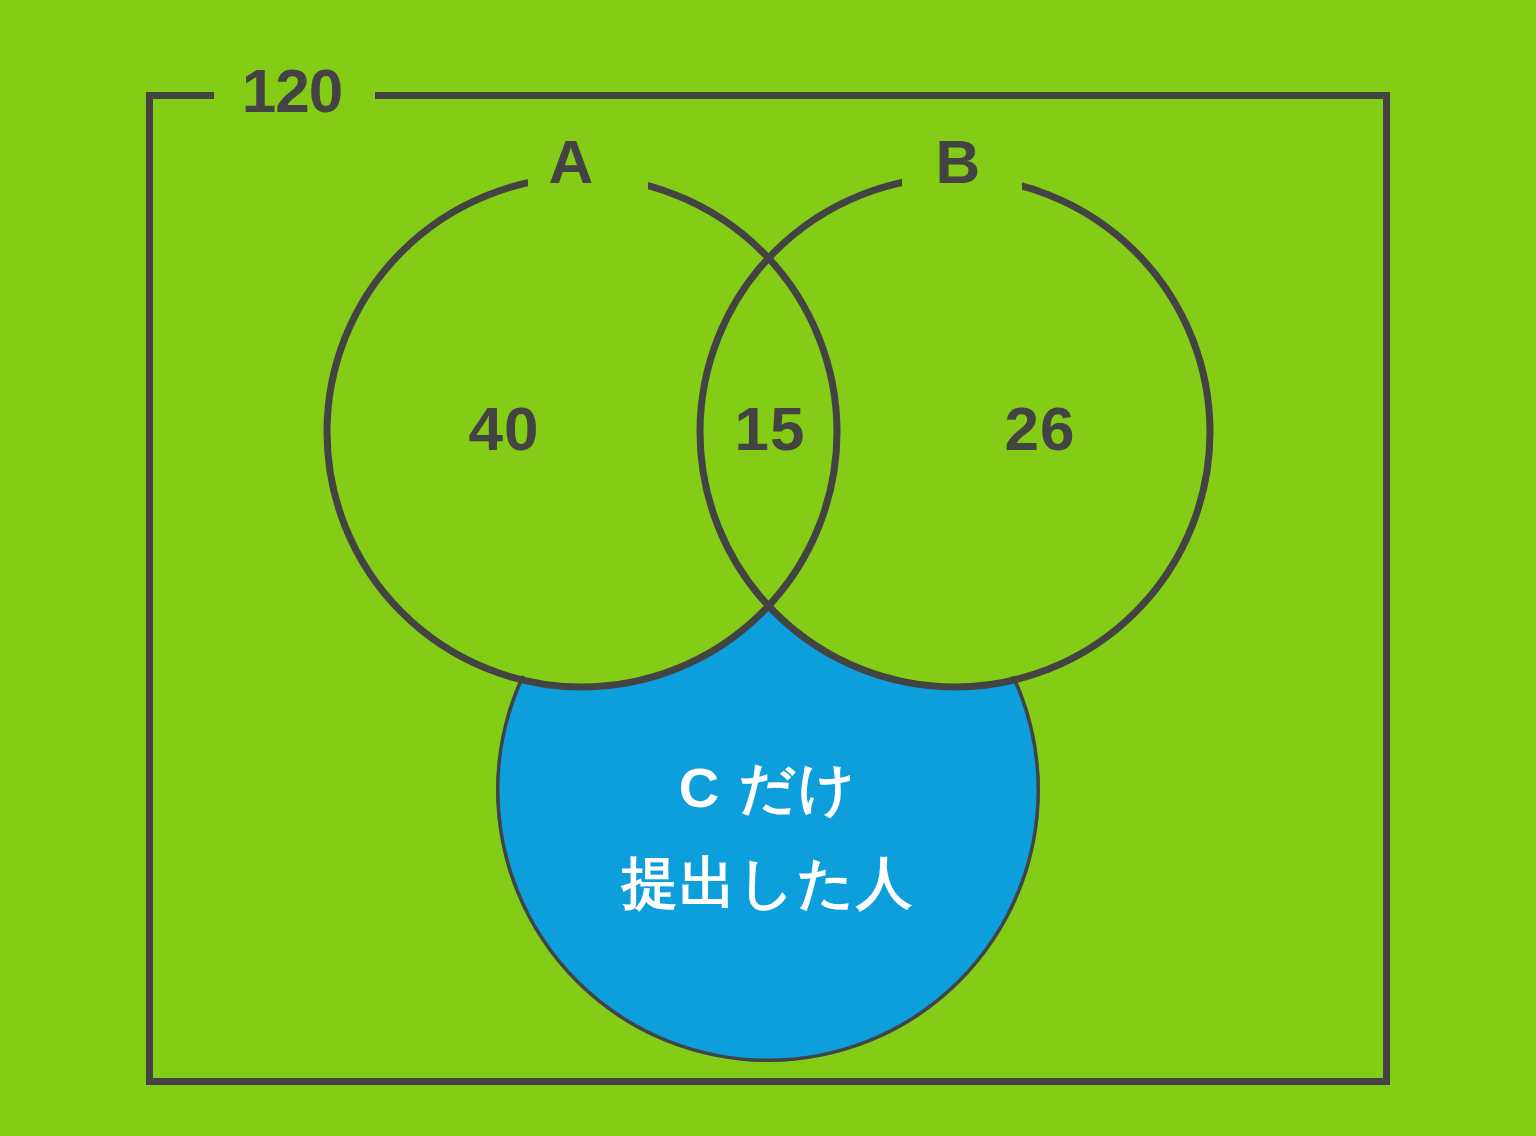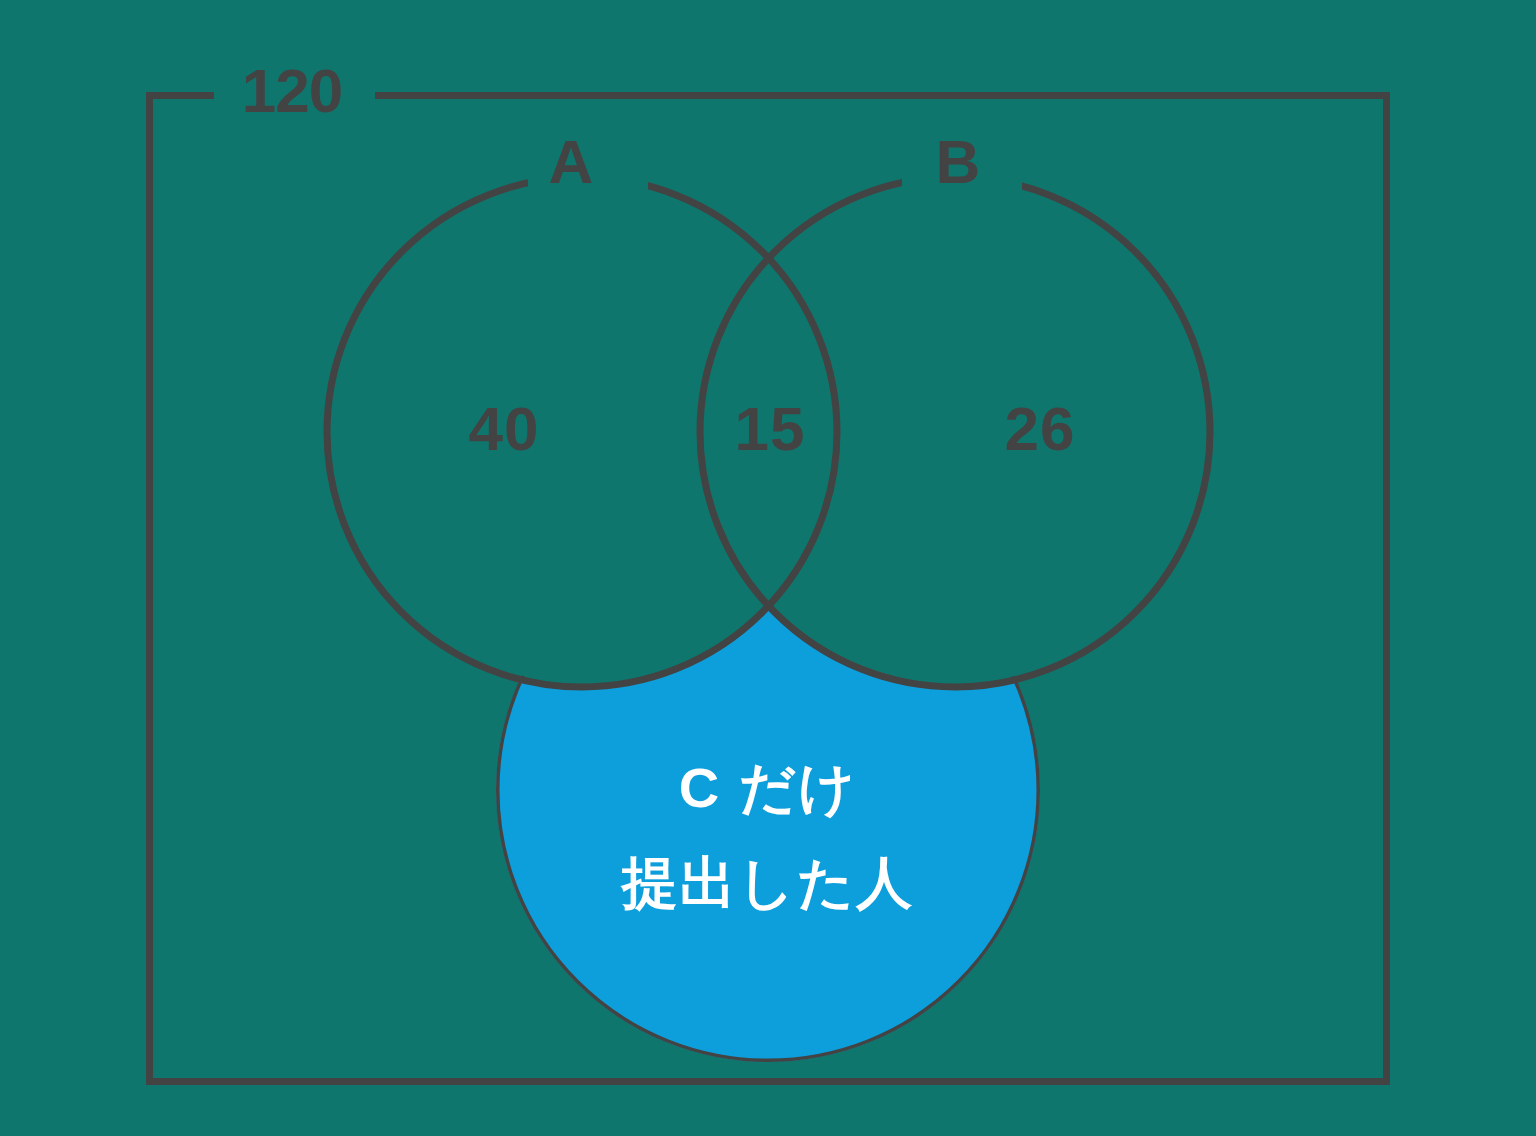--- a/index.html
+++ b/index.html
@@ -11,21 +11,21 @@
   body {
     width: 1536px;
     height: 1136px;
     font-family: "Liberation Sans", "DejaVu Sans", sans-serif;
     overflow: hidden;
   }
   #stage {
     position: relative;
     width: 1536px;
     height: 1136px;
-    background: #0f766e;
+    background: #84cc16;
   }
   #venn-svg {
     position: absolute;
     left: 0;
     top: 0;
     width: 1536px;
     height: 1136px;
     display: block;
   }
   .txt {

